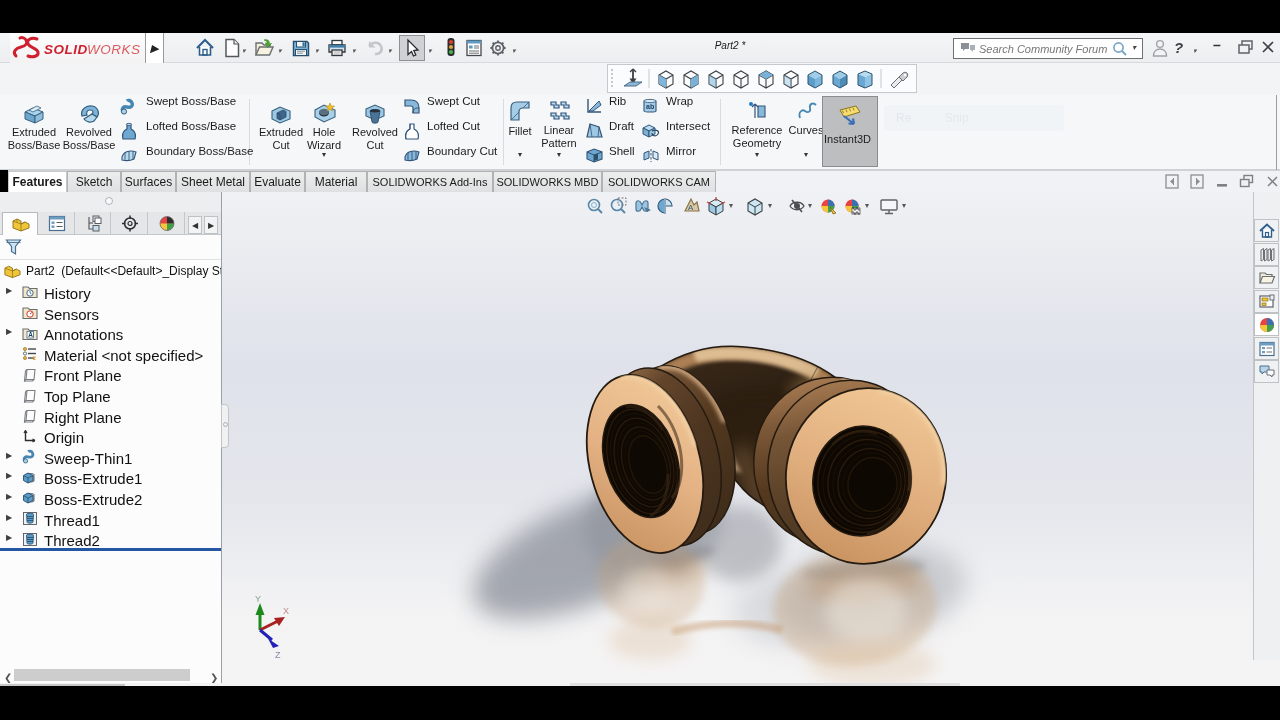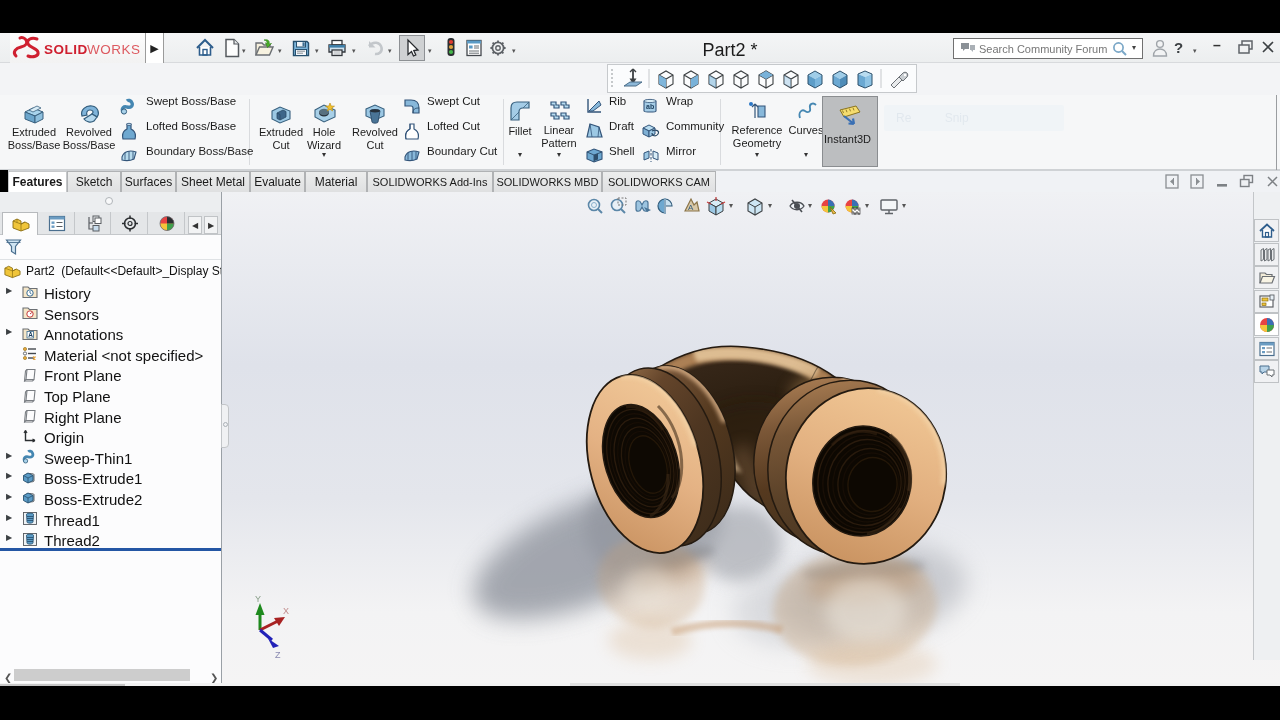--- a/index.html
+++ b/index.html
@@ -6,28 +6,28 @@
   html,body { width:1280px; height:720px; overflow:hidden; background:#000;
     font-family:"Liberation Sans", sans-serif; }
   #stage { position:absolute; left:0; top:0; width:1280px; height:720px; }
   .abs { position:absolute; }
 
   
   #blacktop { left:0; top:0; width:1280px; height:33px; background:#000; }
 
   
   #titlebar { left:0; top:33px; width:1280px; height:30px;
-    background:linear-gradient(#f4f5f6,#eceeef); border-bottom:1px solid #d8dadd; }
+    background:linear-gradient(#f4f5f6,#eceeef); border-bottom:1px solid #d8dadd;font-style:italic; }
   #logo { left:10px; top:0px; width:135px; height:30px; background:linear-gradient(#fdfdfd,#f2f2f2);
     display:flex; align-items:center; }
   #flyout { left:145px; top:0px; width:19px; height:33px; background:#fff;
     border:1px solid #9b9b9b; border-top:none; text-align:center; font-size:11px; line-height:31px; color:#222; }
   .tbicon { top:5px; width:20px; height:20px; }
   .dd { top:14px; font-size:7px; color:#555; }
-  #parttitle { left:580px; top:7px; width:300px; text-align:center; font-size:18px; color:#1a1a1a; }
+  #parttitle { left:580px; top:7px; width:300px; text-align:center; font-size:10px; color:#1a1a1a; }
   #searchbox { left:953px; top:5px; width:190px; height:21px; background:#fff;
     border:1px solid #707070; font-size:11px; color:#777; }
   .winbtn { top:8px; font-size:14px; color:#333; }
 
   
   #row2 { left:0; top:63px; width:1280px; height:32px; background:#f3f4f6; }
   #vieworient { left:607px; top:1px; width:310px; height:29px; background:#fbfcfd;
     border:1px solid #c6c9cc; }
 
   
@@ -356,21 +356,21 @@
       <ellipse cx="9" cy="4" rx="6" ry="1.6" fill="#d8ecf6" stroke="#33557a" stroke-width="0.8"></ellipse>
       <text x="5" y="12" font-size="7" fill="#1a3c5a" font-weight="bold" font-family="Liberation Sans">ab</text>
     </svg>
     <div class="smlbl abs" style="left:666px;top:0px">Wrap</div>
     <svg class="abs" style="left:641px;top:27px" width="20" height="18" viewBox="0 0 20 18">
       <path d="M2 6 L8 3 L14 6 L8 9 Z" fill="#b8dcf0" stroke="#33557a" stroke-width="1"></path>
       <path d="M2 6 L8 9 V15 L2 12 Z" fill="#7fb0d4" stroke="#33557a" stroke-width="1"></path>
       <path d="M14 6 L8 9 V15 L14 12 Z" fill="#9cc8e4" stroke="#33557a" stroke-width="1"></path>
       <path d="M11 9 C15 7 19 9 17 12 C15 15 11 14 11 11" fill="none" stroke="#2b4a66" stroke-width="1.2"></path>
     </svg>
-    <div class="smlbl abs" style="left:666px;top:25px">Community</div>
+    <div class="smlbl abs" style="left:666px;top:25px">Intersect</div>
     <svg class="abs" style="left:641px;top:52px" width="20" height="17" viewBox="0 0 20 17">
       <path d="M10 2 V15" stroke="#33557a" stroke-width="1" stroke-dasharray="2.5 1.5"></path>
       <path d="M8 4 L3 6 V13 L8 11 Z" fill="#9cc8e4" stroke="#33557a" stroke-width="1"></path>
       <path d="M12 4 L17 6 V13 L12 11 Z" fill="#d8ecf6" stroke="#33557a" stroke-width="1"></path>
     </svg>
     <div class="smlbl abs" style="left:666px;top:50px">Mirror</div>
 
     <svg class="abs" style="left:746px;top:5px" width="22" height="22" viewBox="0 0 22 22">
       <path d="M9 4 V18 M9 4 L6 7 M9 4 L12 7" stroke="#33557a" stroke-width="1.2" fill="none"></path>
       <path d="M12 6 H19 V17 H12 Z" fill="#88b8da" stroke="#33557a" stroke-width="1.1"></path>

